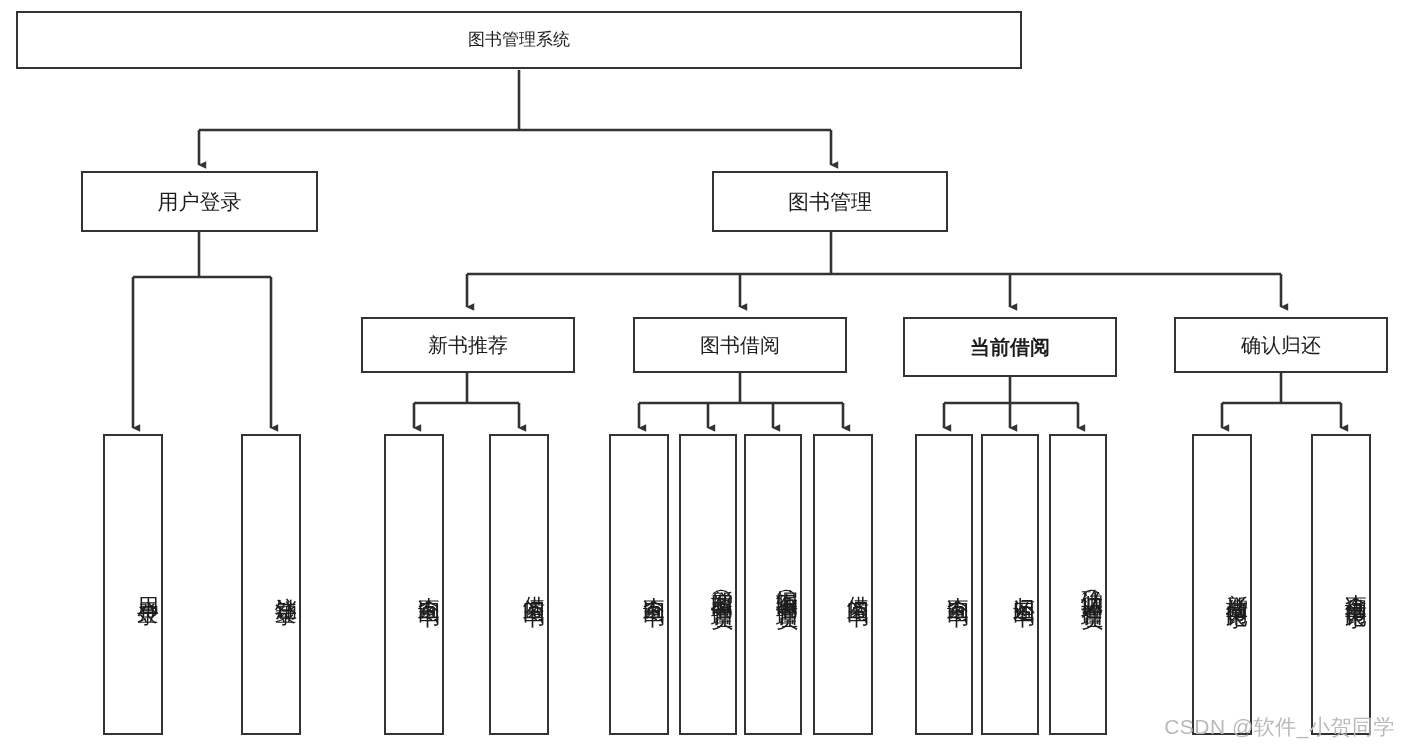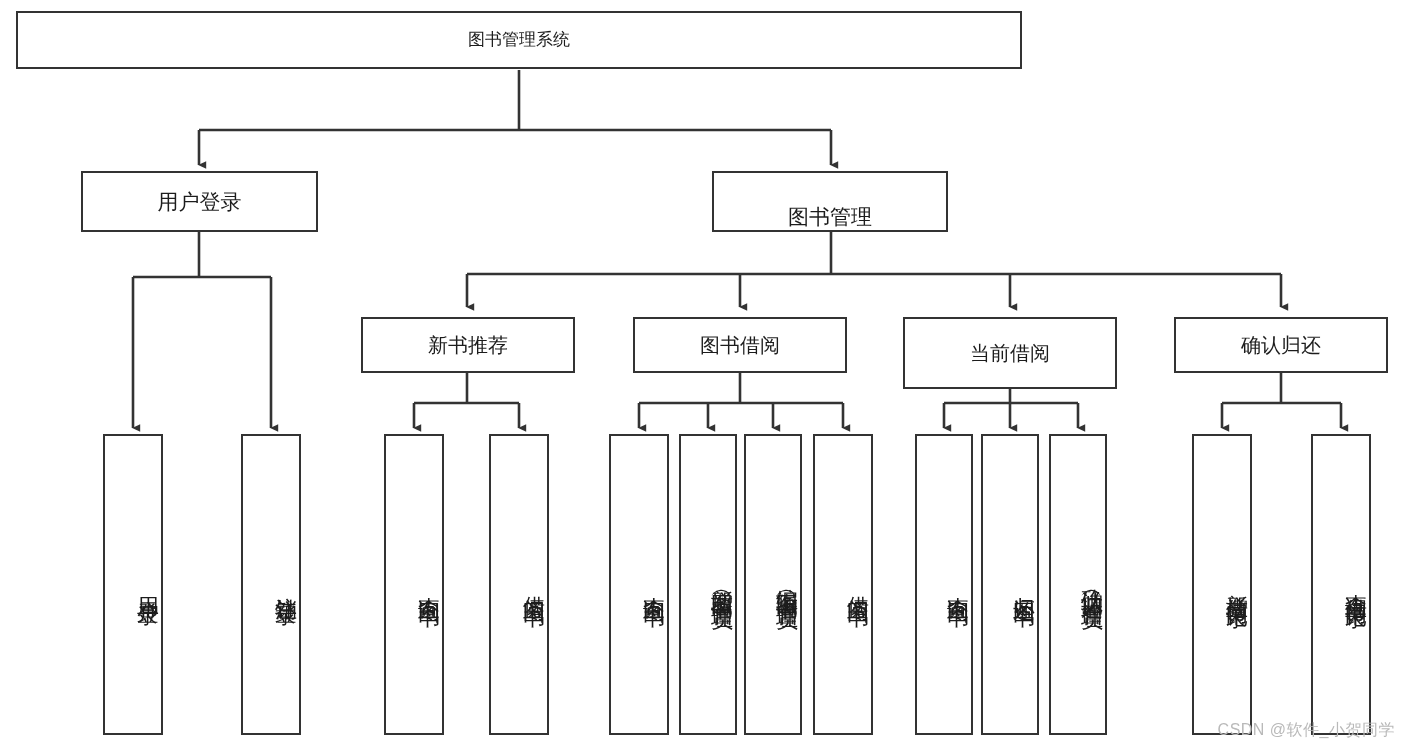--- a/index.html
+++ b/index.html
@@ -58,21 +58,21 @@
   }
   .node.leaf .vtext {
     writing-mode: vertical-rl;
     text-orientation: upright;
     display: block;
   }
   .watermark {
     position: absolute;
     right: 10px;
     bottom: 6px;
-    font-size: 16px;
+    font-size: 21px;
     color: #b9b9b9;
     letter-spacing: 0.5px;
     white-space: nowrap;
   }
 </style>
 </head>
 <body>
 
 <div id="canvas">
 
@@ -128,33 +128,33 @@
   </svg>
 
   <div class="node root" style="left:16px; top:11px; width:1006px; height:58px;">
     <span>图书管理系统</span>
   </div>
 
   <div class="node lvl1" style="left:81px; top:171px; width:237px; height:61px;">
     <span>用户登录</span>
   </div>
 
-  <div class="node lvl1" style="left:712px; top:171px; width:236px; height:61px;align-items:flex-end;">
+  <div class="node lvl1" style="left:712px; top:171px; width:236px; height:61px;">
     <span>图书管理</span>
   </div>
 
   <div class="node lvl2" style="left:361px; top:317px; width:214px; height:56px;">
     <span>新书推荐</span>
   </div>
 
   <div class="node lvl2" style="left:633px; top:317px; width:214px; height:56px;">
     <span>图书借阅</span>
   </div>
 
-  <div class="node lvl2" style="left:903px; top:317px; width:214px; height:72px;">
+  <div class="node lvl2" style="left:903px; top:317px; width:214px; height:60px;font-weight:bold;">
     <span>当前借阅</span>
   </div>
 
   <div class="node lvl2" style="left:1174px; top:317px; width:214px; height:56px;">
     <span>确认归还</span>
   </div>
 
   <div class="node leaf" style="left:103px; top:434px; width:60px; height:301px;">
     <span class="vtext">用户登录</span>
   </div>

